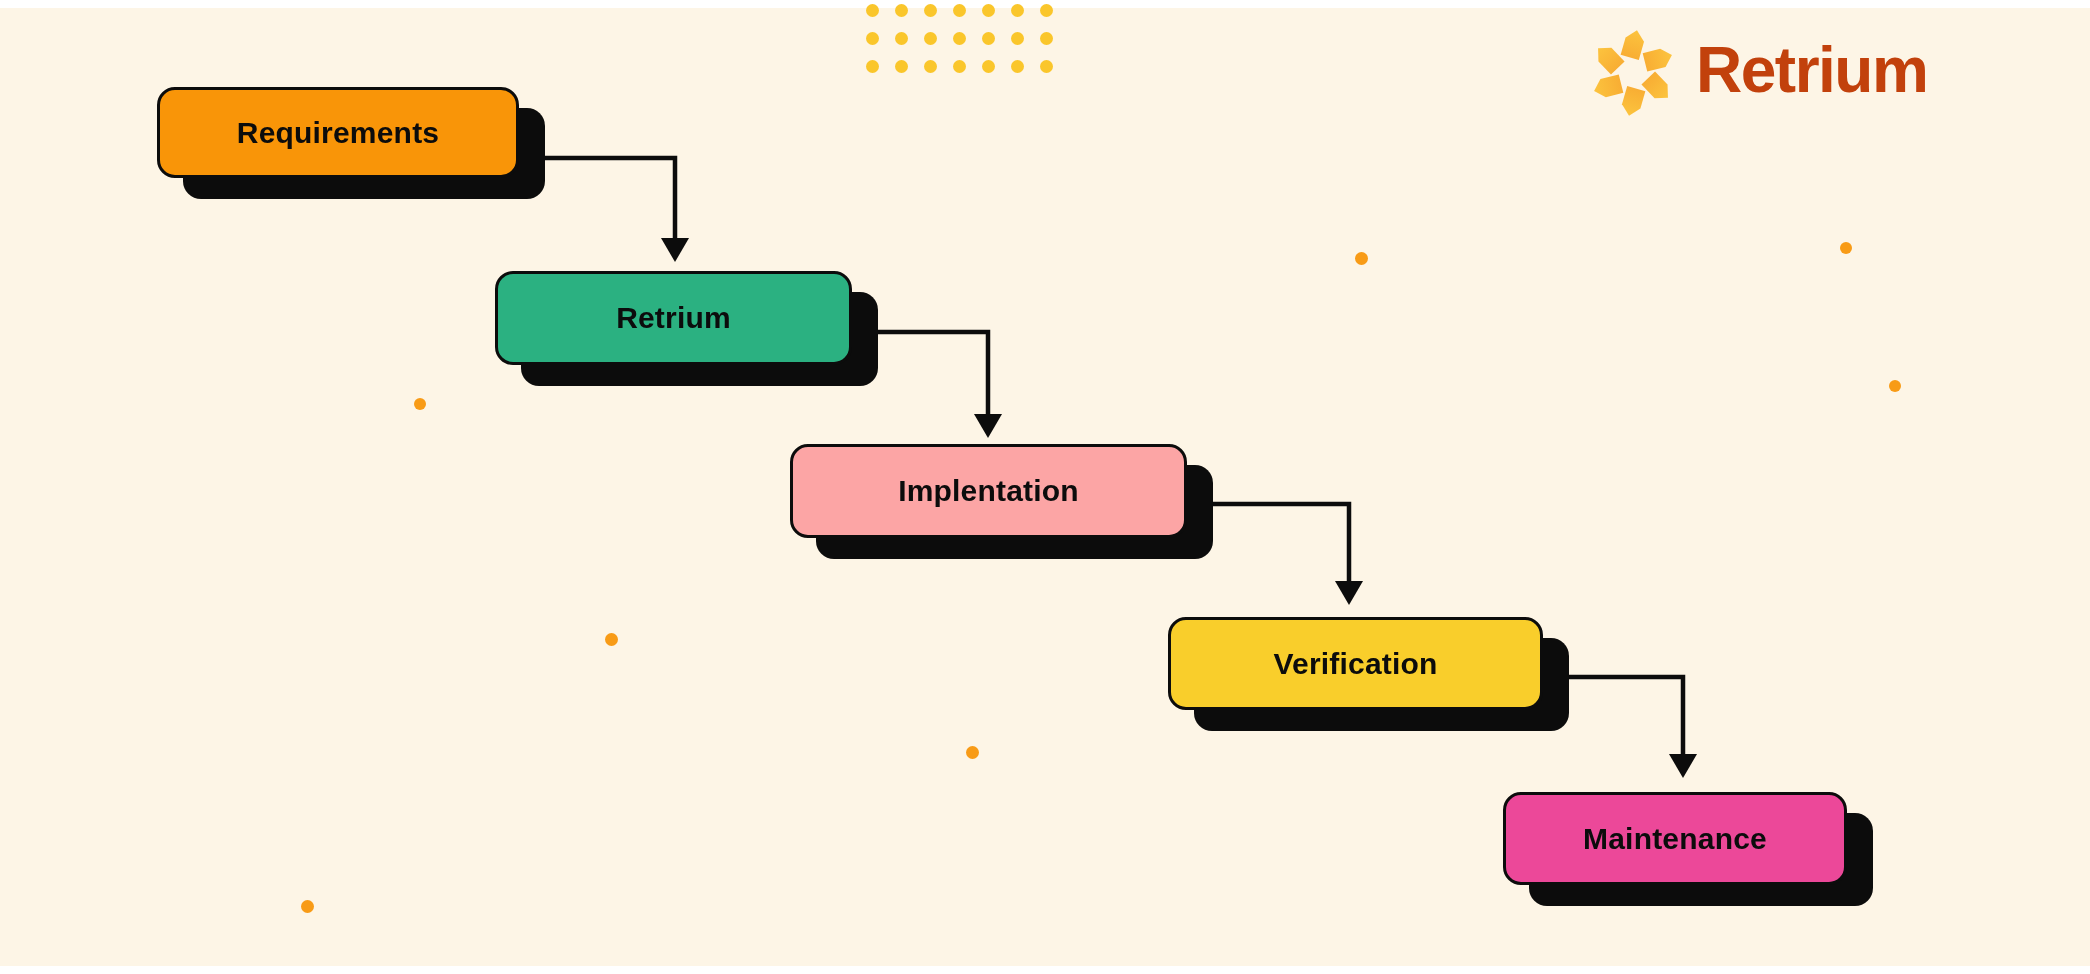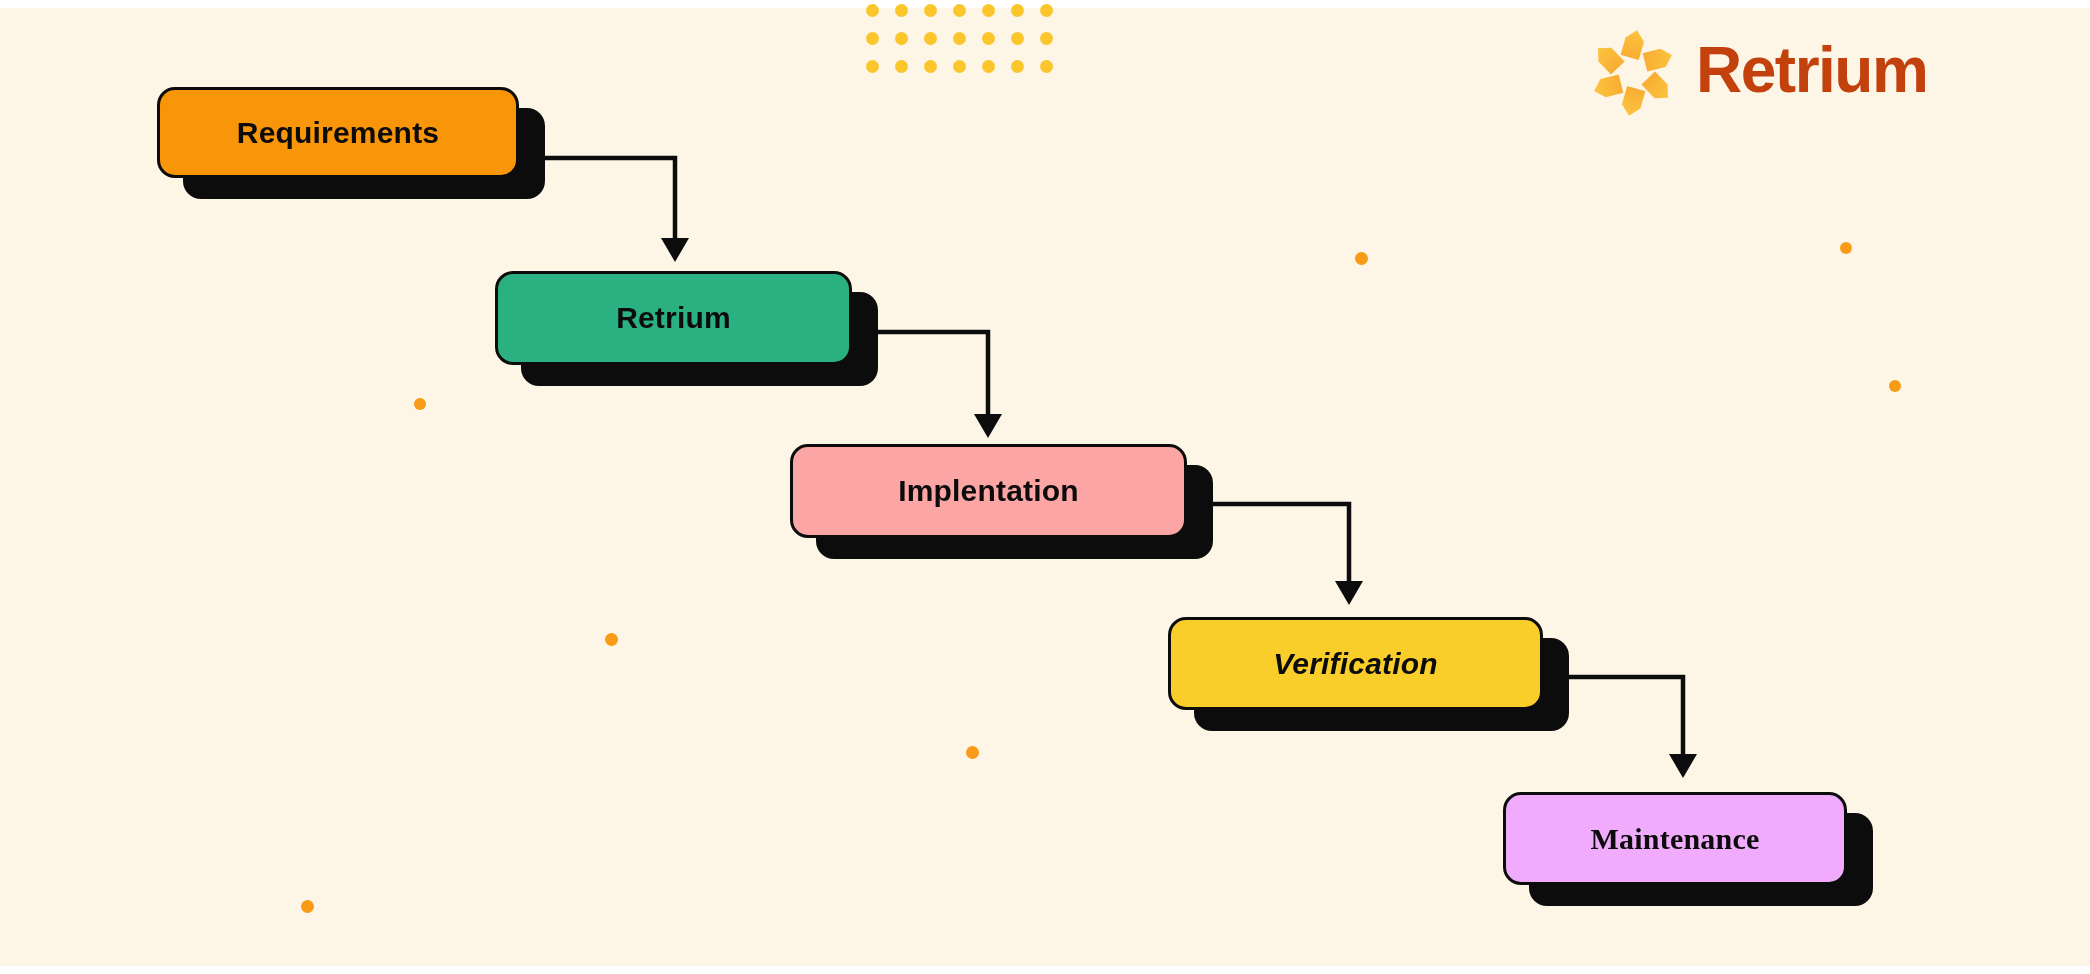--- a/index.html
+++ b/index.html
@@ -107,24 +107,24 @@
 
 <div class="step" style="left: 157px; top: 87px; width: 362px; height: 91px; background: rgb(249, 149, 8);">
   <span class="step-label">Requirements</span>
 </div>
 <div class="step" style="left: 495px; top: 271px; width: 357px; height: 94px; background: rgb(43, 177, 129);">
   <span class="step-label">Retrium</span>
 </div>
 <div class="step" style="left: 790px; top: 444px; width: 397px; height: 94px; background: #fca5a5;">
   <span class="step-label">Implentation</span>
 </div>
-<div class="step" style="left: 1168px; top: 617px; width: 375px; height: 93px; background: rgb(249, 206, 43); font-style: italic;">
+<div class="step" style="left: 1168px; top: 617px; width: 375px; height: 93px; background: rgb(249, 206, 43);">
   <span class="step-label">Verification</span>
 </div>
-<div class="step" style="left: 1503px; top: 792px; width: 344px; height: 93px; background: #f0abfc; font-family: Liberation Serif, serif;">
+<div class="step" style="left: 1503px; top: 792px; width: 344px; height: 93px; background: #ec4899;">
   <span class="step-label">Maintenance</span>
 </div>
 
 <div class="brand">
   <svg class="brand-mark" viewBox="0 0 100 100" xmlns="http://www.w3.org/2000/svg">
     <defs>
       <linearGradient id="petalGrad" gradientUnits="userSpaceOnUse" x1="50" y1="0" x2="50" y2="100">
         <stop id="grad-top" offset="0" style="stop-color: rgb(252, 197, 63);"></stop>
         <stop id="grad-bottom" offset="1" style="stop-color: rgb(240, 126, 28);"></stop>
       </linearGradient>

